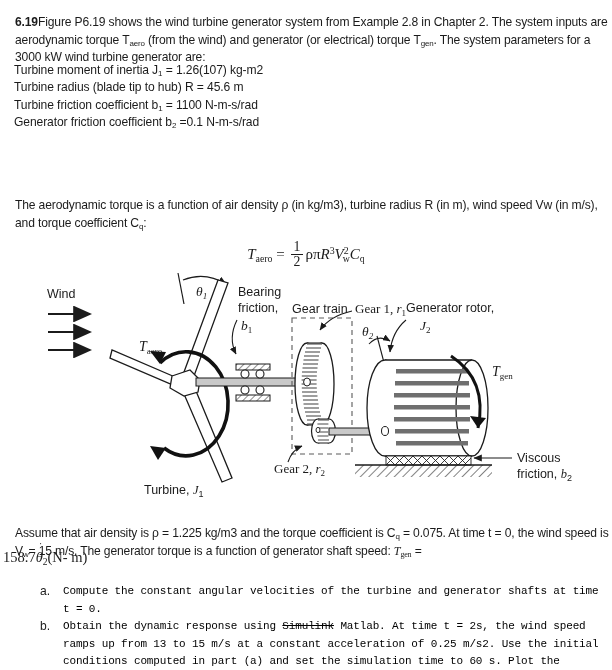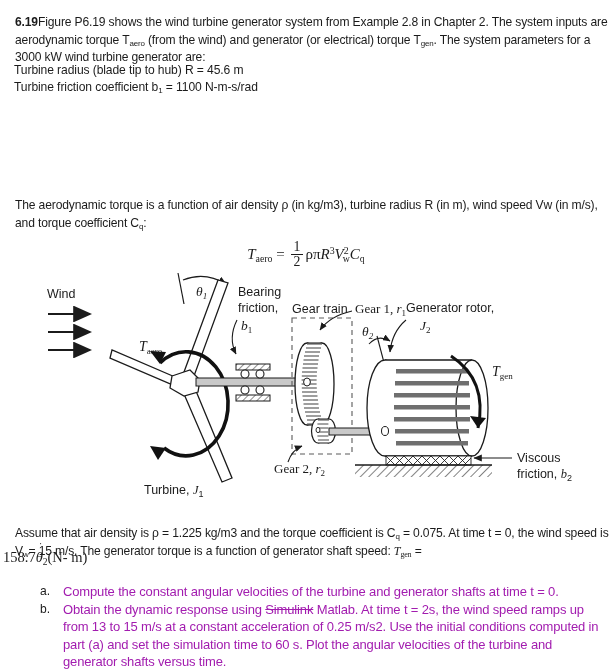--- a/index.html
+++ b/index.html
@@ -122,39 +122,42 @@
   }
   .task-marker {
     width: 23px;
     flex: 0 0 23px;
     font-size: 12.1px;
     line-height: 17.6px;
     color: #1b1b1b;
   }
   .task-text {
     flex: 1;
-    font-size: 13px;
+    font-size: 11px;
     line-height: 17.6px;
-    color: #a21caf;
+    color: #000000;
     letter-spacing: -0.15px;
+    font-family: Liberation Mono, monospace;
   }
   .strike { text-decoration: line-through; }
 </style>
 </head>
 <body>
 
 <div class="page">
 
   <p class="para" id="intro-para">
     <span class="bold-num">6.19</span><span>Figure P6.19 shows the wind turbine generator system from Example 2.8 in Chapter 2. The system inputs are aerodynamic torque T</span><sub>aero</sub><span> (from the wind) and generator (or electrical) torque T</span><sub>gen</sub><span>. The system parameters for a 3000 kW wind turbine generator are:</span>
   </p>
 
   <div id="param-list">
+    <div class="pline"><span>Turbine moment of inertia J</span><sub>1</sub><span> = 1.26(107) kg-m2</span></div>
     <div class="pline"><span>Turbine radius (blade tip to hub) R = 45.6 m</span></div>
     <div class="pline"><span>Turbine friction coefficient b</span><sub>1</sub><span> = 1100 N-m-s/rad</span></div>
+    <div class="pline"><span>Generator friction coefficient b</span><sub>2</sub><span> =0.1 N-m-s/rad</span></div>
   </div>
 
   <p class="para" id="aero-para">
     <span>The aerodynamic torque is a function of air density ρ (in kg/m3), turbine radius R (in m), wind speed Vw (in m/s), and torque coefficient C</span><sub>q</sub><span>:</span>
   </p>
 
   <div id="eqn-main">
     <span class="mi">T</span><sub>aero</sub>
     <span>=</span>
     <span class="frac">

